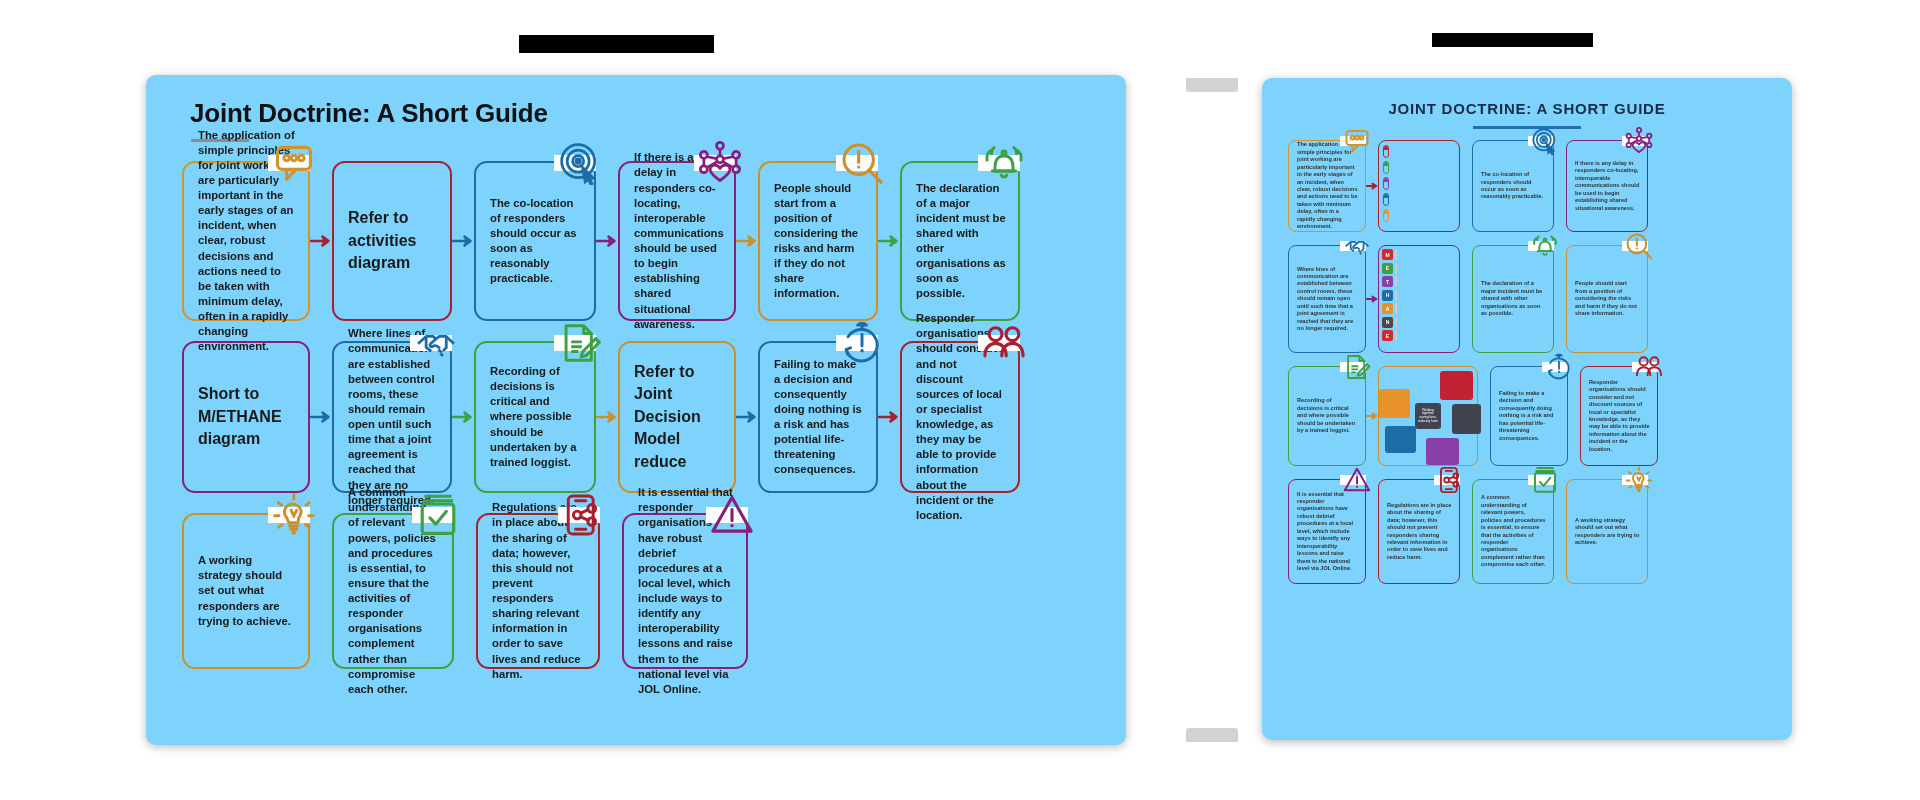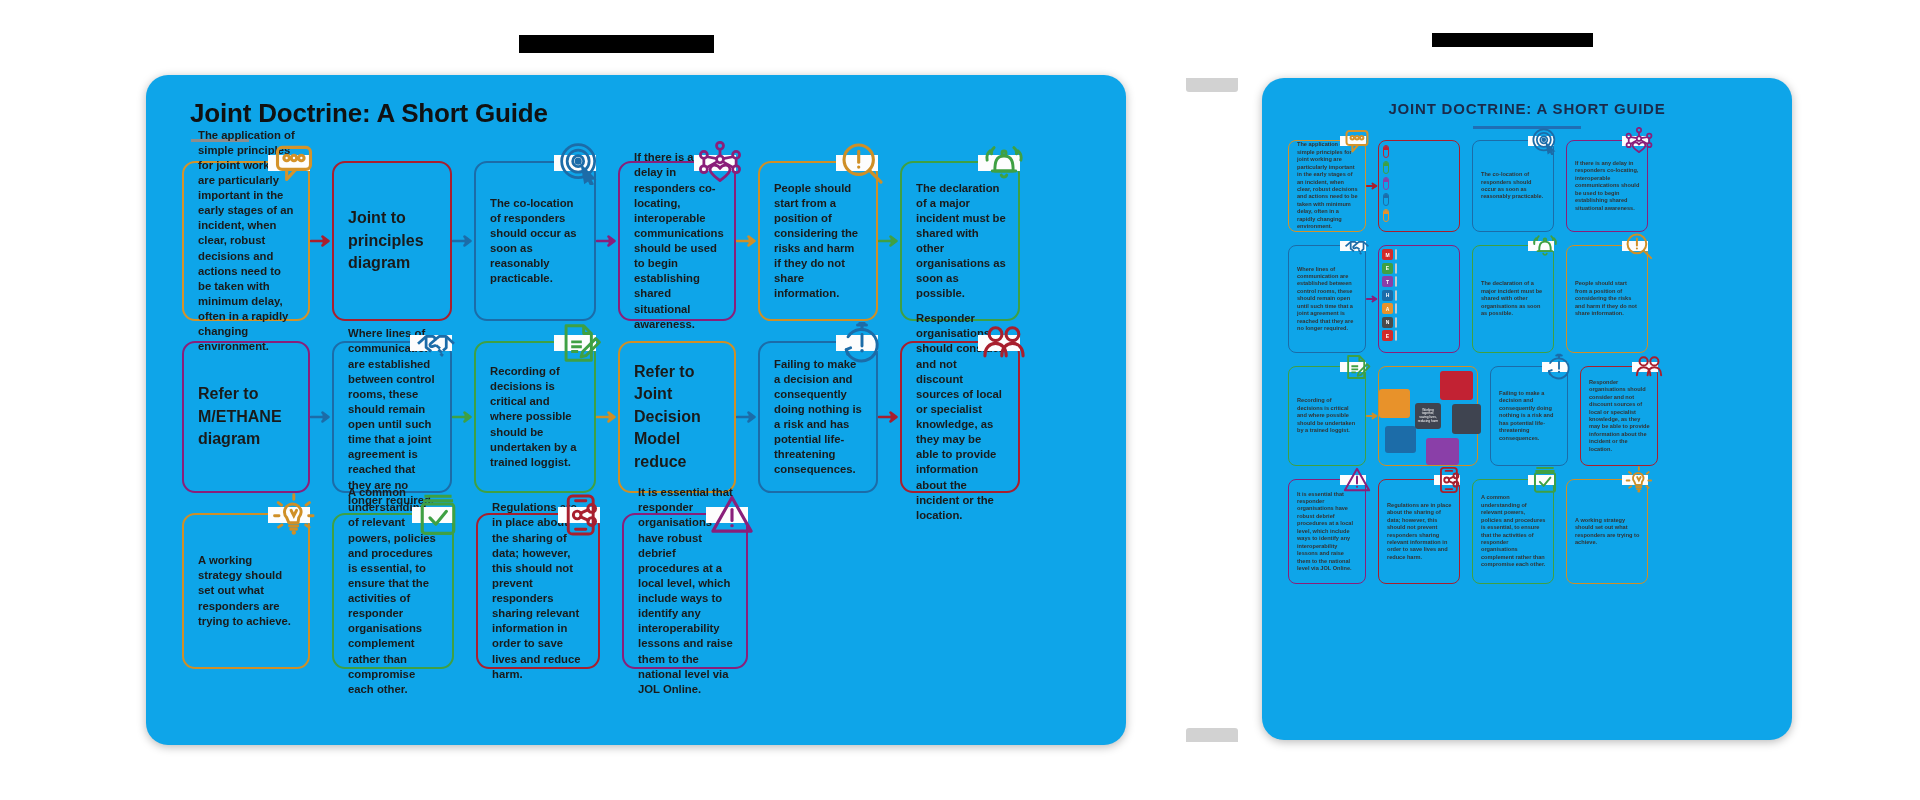--- a/index.html
+++ b/index.html
@@ -14,22 +14,22 @@
   #stage { position: relative; width: 1920px; height: 800px; background:#fff; }
 
   
   .topbar { position:absolute; background:#000; }
   .topbar.left  { left:519px;  top:35px; width:195px; height:18px; }
   .topbar.right { left:1432px; top:33px; width:161px; height:14px; }
 
   
   .page {
     position:absolute;
-    background:#0ea5e9;
-    border-radius:22px;
+    background:#7dd3fc;
+    border-radius:10px;
     box-shadow: 0 2px 10px rgba(0,0,0,0.28);
   }
   .page.p1 { left:146px; top:75px; width:980px; height:670px; }
   .page.p2 { left:1262px; top:78px; width:530px; height:662px; }
 
   
   .nub { position:absolute; background:#d2d2d2; }
   .nub.n1 { left:1186px; top:78px;  width:52px; height:14px; border-radius:0 0 3px 3px;}
   .nub.n2 { left:1186px; top:728px; width:52px; height:14px; border-radius:3px 3px 0 0;}
 
@@ -168,21 +168,21 @@
           </div>
           <div class="card noicon" style="--c: #a81f2e; width: 120px; height: 160px;">
             <span class="arrow">
               <svg viewBox="0 0 22 16" fill="none" stroke="currentColor" stroke-width="2.6" stroke-linecap="round" stroke-linejoin="round">
                 <path d="M1 8 H15"></path>
                 <path d="M12.5 3.6 L18.5 8 L12.5 12.4" fill="currentColor"></path>
               </svg>
             </span>
             <div class="box">
 
-         <div class="txt big">Joint to principles diagram</div>
+         <div class="txt big">Refer to activities diagram</div>
        </div>
           </div>
           <div class="card" style="--c: #1c6ca8; width: 122px; height: 160px;">
             <span class="arrow">
               <svg viewBox="0 0 22 16" fill="none" stroke="currentColor" stroke-width="2.6" stroke-linecap="round" stroke-linejoin="round">
                 <path d="M1 8 H15"></path>
                 <path d="M12.5 3.6 L18.5 8 L12.5 12.4" fill="currentColor"></path>
               </svg>
             </span>
             <div class="box">
@@ -263,21 +263,21 @@
                 </svg>
               </span>
          <div class="txt">The declaration of a major incident must be shared with other organisations as soon as possible.</div>
        </div>
           </div>
         </div>
         <div class="row1">
           <div class="card noicon" style="--c: #8a1f7a; width: 128px; height: 152px;">
             <div class="box">
 
-         <div class="txt big">Refer to M/ETHANE diagram</div>
+         <div class="txt big">Short to M/ETHANE diagram</div>
        </div>
           </div>
           <div class="card" style="--c: #1c6ca8; width: 120px; height: 152px;">
             <span class="arrow">
               <svg viewBox="0 0 22 16" fill="none" stroke="currentColor" stroke-width="2.6" stroke-linecap="round" stroke-linejoin="round">
                 <path d="M1 8 H15"></path>
                 <path d="M12.5 3.6 L18.5 8 L12.5 12.4" fill="currentColor"></path>
               </svg>
             </span>
             <div class="box">

